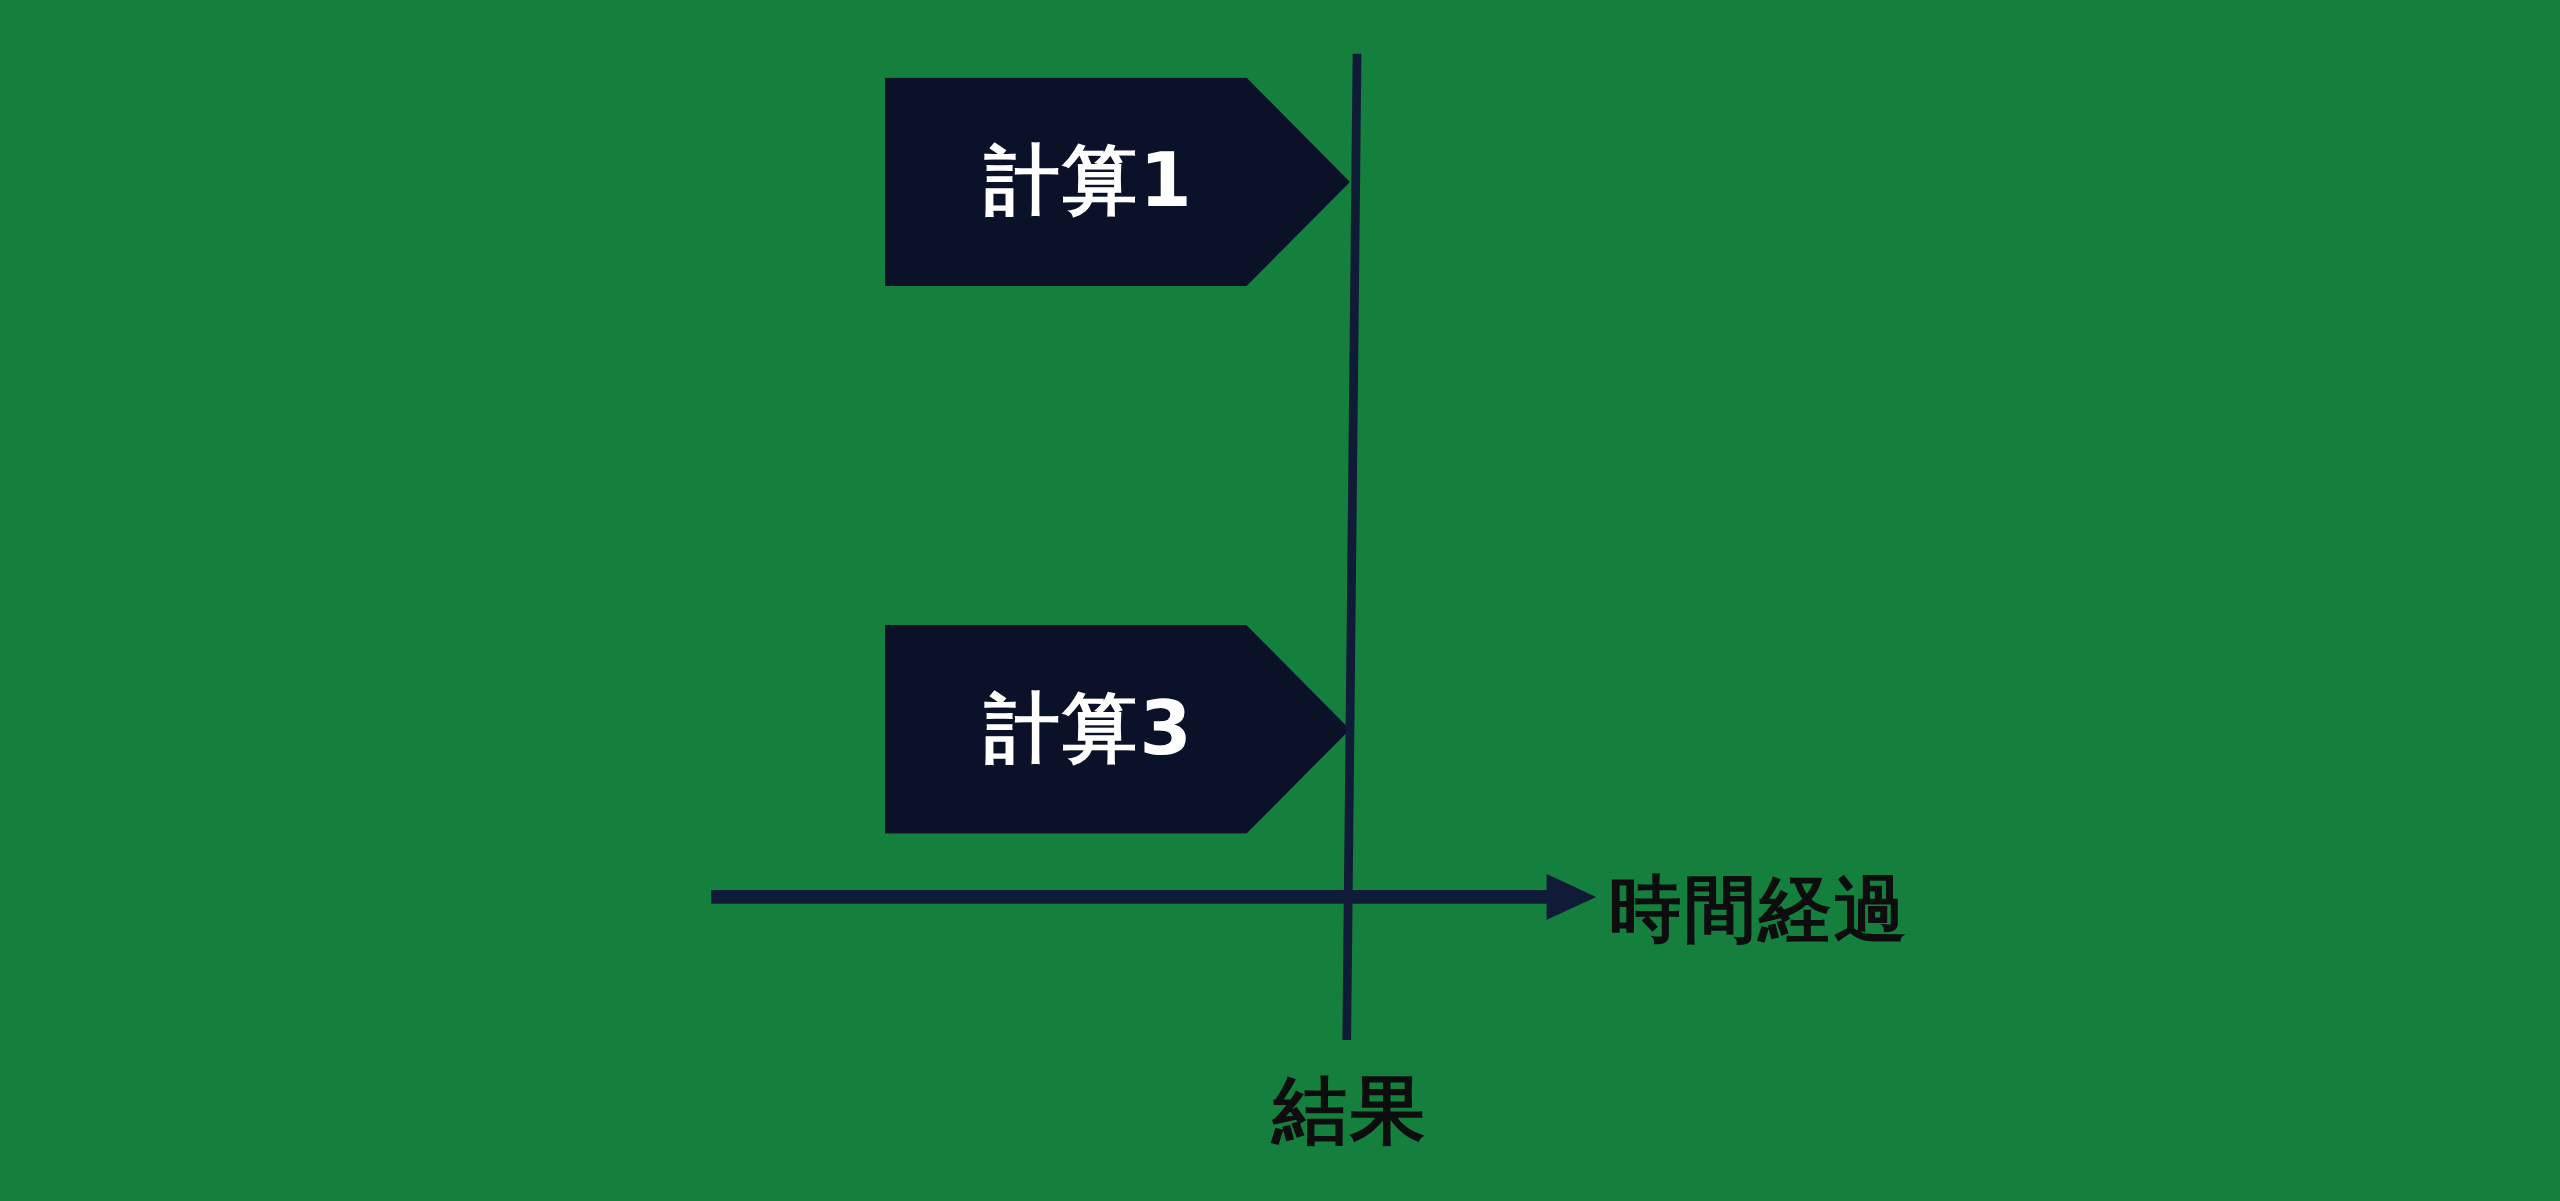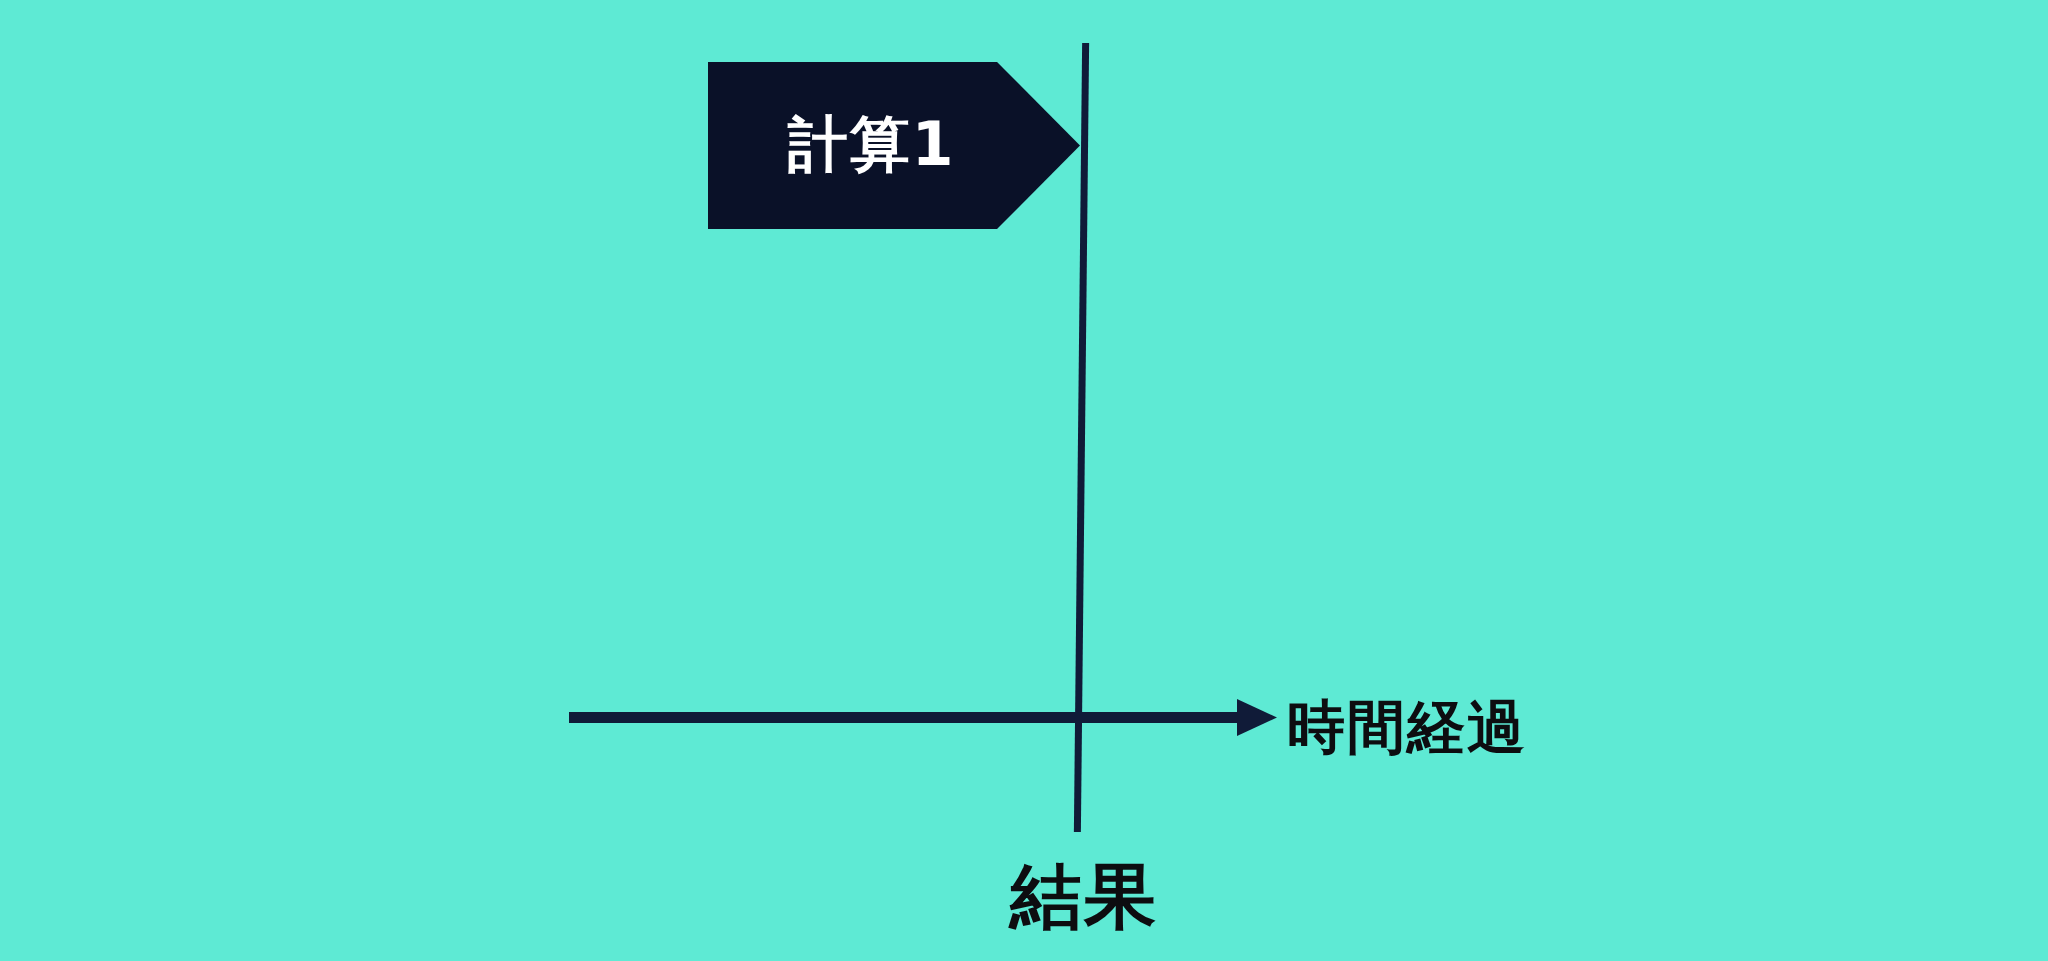--- a/index.html
+++ b/index.html
@@ -4,21 +4,21 @@
 <style>
   html, body {
     margin: 0;
     padding: 0;
     background: #ffffff;
   }
   .stage {
     position: relative;
     width: 2048px;
     height: 961px;
-    background: #5eead4;
+    background: #15803d;
     overflow: hidden;
     font-family: "DejaVu Sans", "Liberation Sans", sans-serif;
   }
   
   .arrow-box {
     position: absolute;
     left: 708px;
     width: 372px;
     height: 167px;
     background: #0a1128;
@@ -80,37 +80,40 @@
     color: #0d0d10;
     letter-spacing: 2px;
     white-space: nowrap;
   }
   .result-label {
     position: absolute;
     left: 1010px;
     top: 849px;
     width: 140px;
     text-align: center;
-    font-size: 72px;
+    font-size: 60px;
     font-weight: 700;
     color: #0d0d10;
     letter-spacing: 2px;
     white-space: nowrap;
   }
 </style>
 </head>
 <body>
 
 <div class="stage">
 
   <div class="arrow-box b1">
     <span class="box-label">計算1</span>
   </div>
 
 
+  <div class="arrow-box b3">
+    <span class="box-label">計算3</span>
+  </div>
 
   <div class="vline"></div>
 
   <div class="hline"></div>
   <div class="arrowhead"></div>
 
   <div class="time-label">時間経過</div>
 
   <div class="result-label">結果</div>
 

